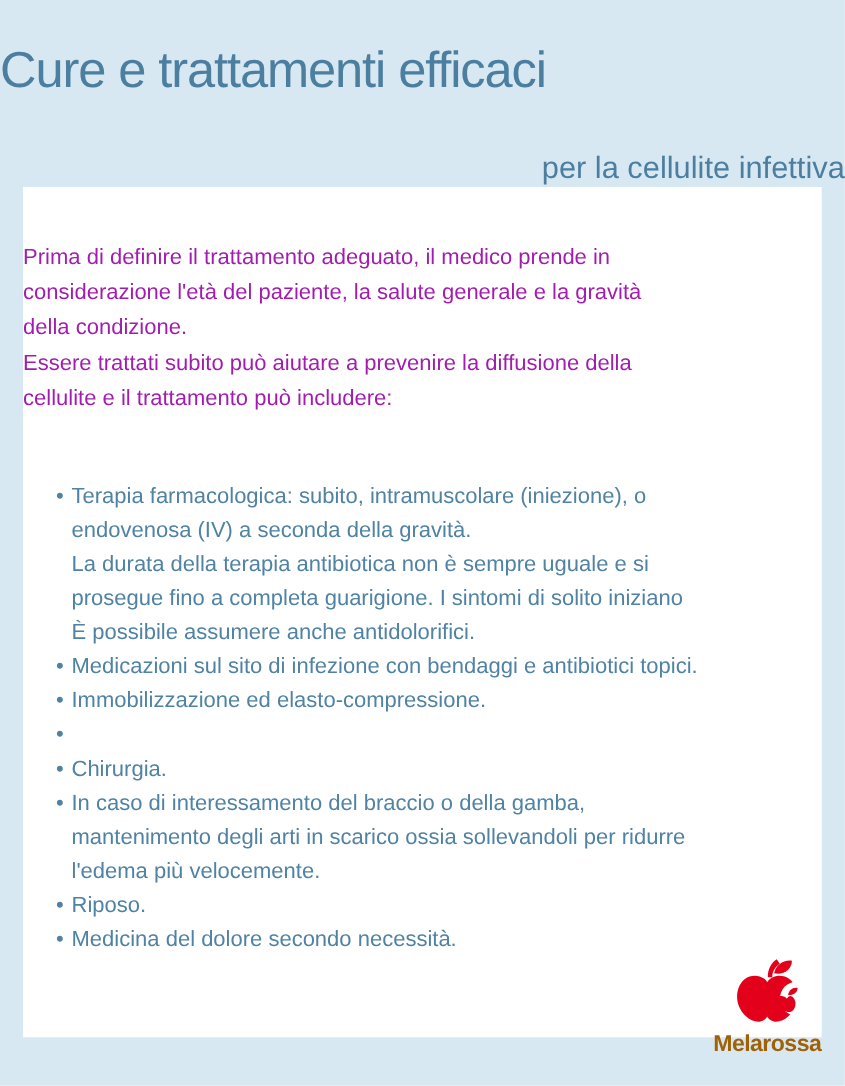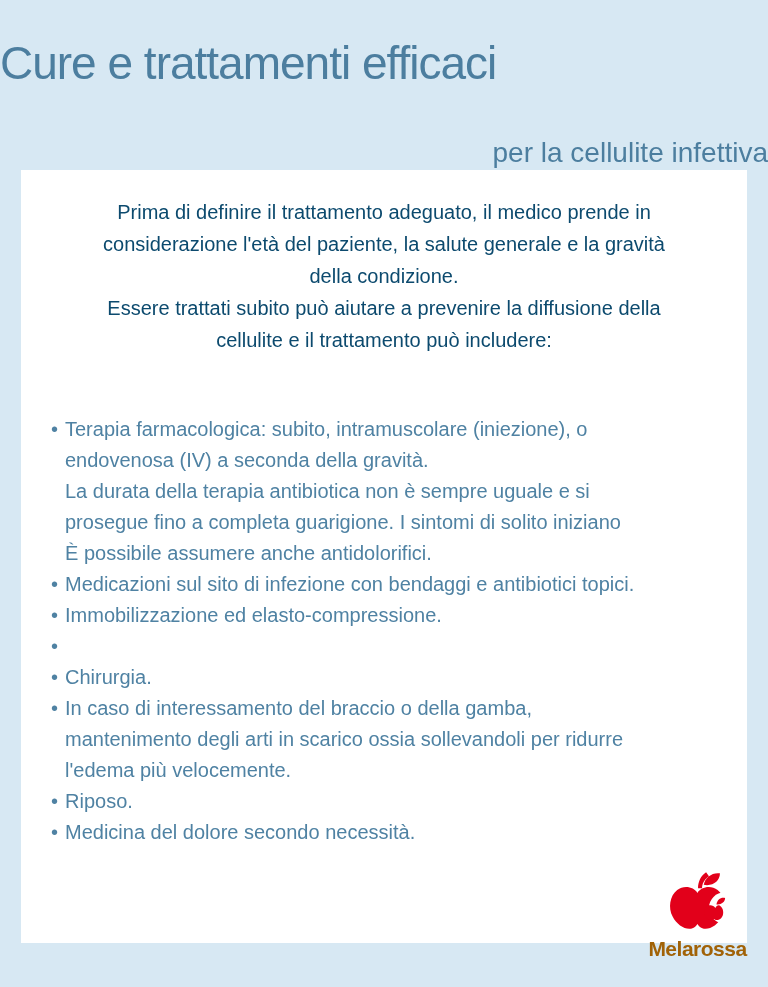--- a/index.html
+++ b/index.html
@@ -39,23 +39,22 @@
   .card {
     position: absolute;
     left: 21px;
     top: 170px;
     width: 726px;
     height: 773px;
     background: #ffffff;
     overflow: hidden;
   }
   .intro {
-    margin-top: 26px;
-    text-align: center;
-    color: #0c4a6e;
+    margin-top: 48px;
+    color: #a21caf;
     font-size: 20px;
     line-height: 32px;
   }
   .intro .line {
     white-space: nowrap;
   }
   .treatments {
     margin-top: 58px;
     padding-left: 30px;
     color: #4f82a3;

